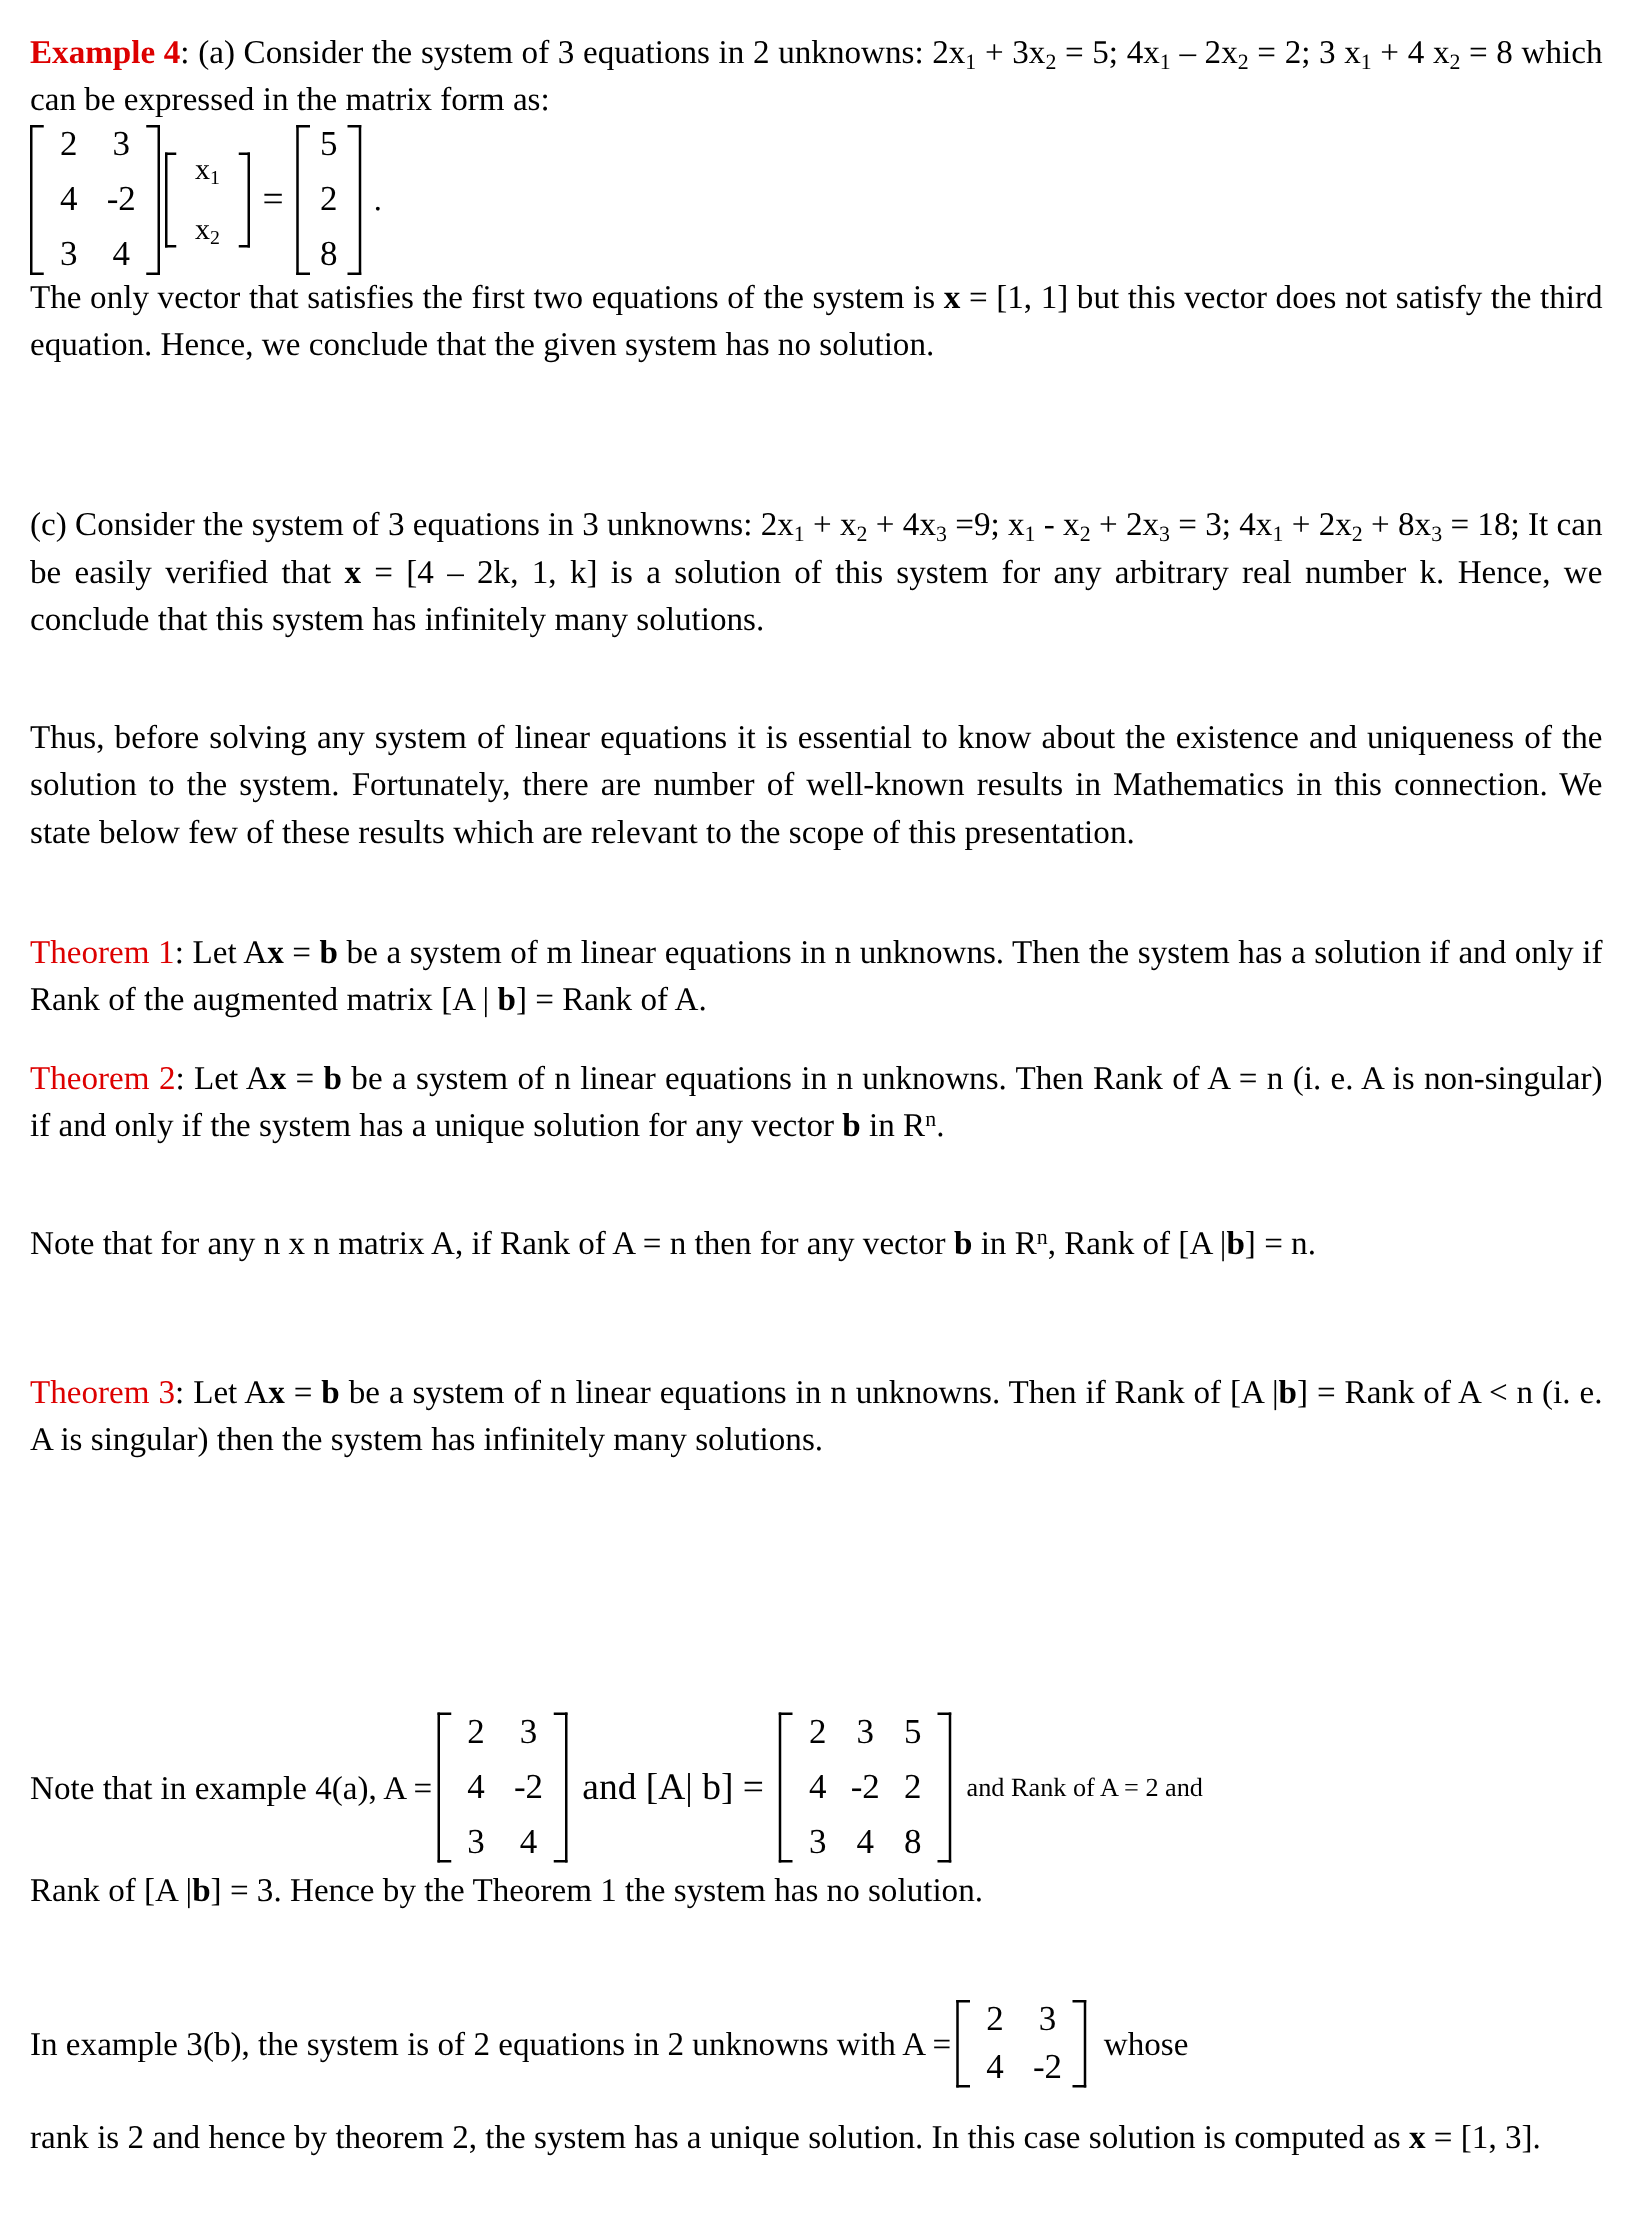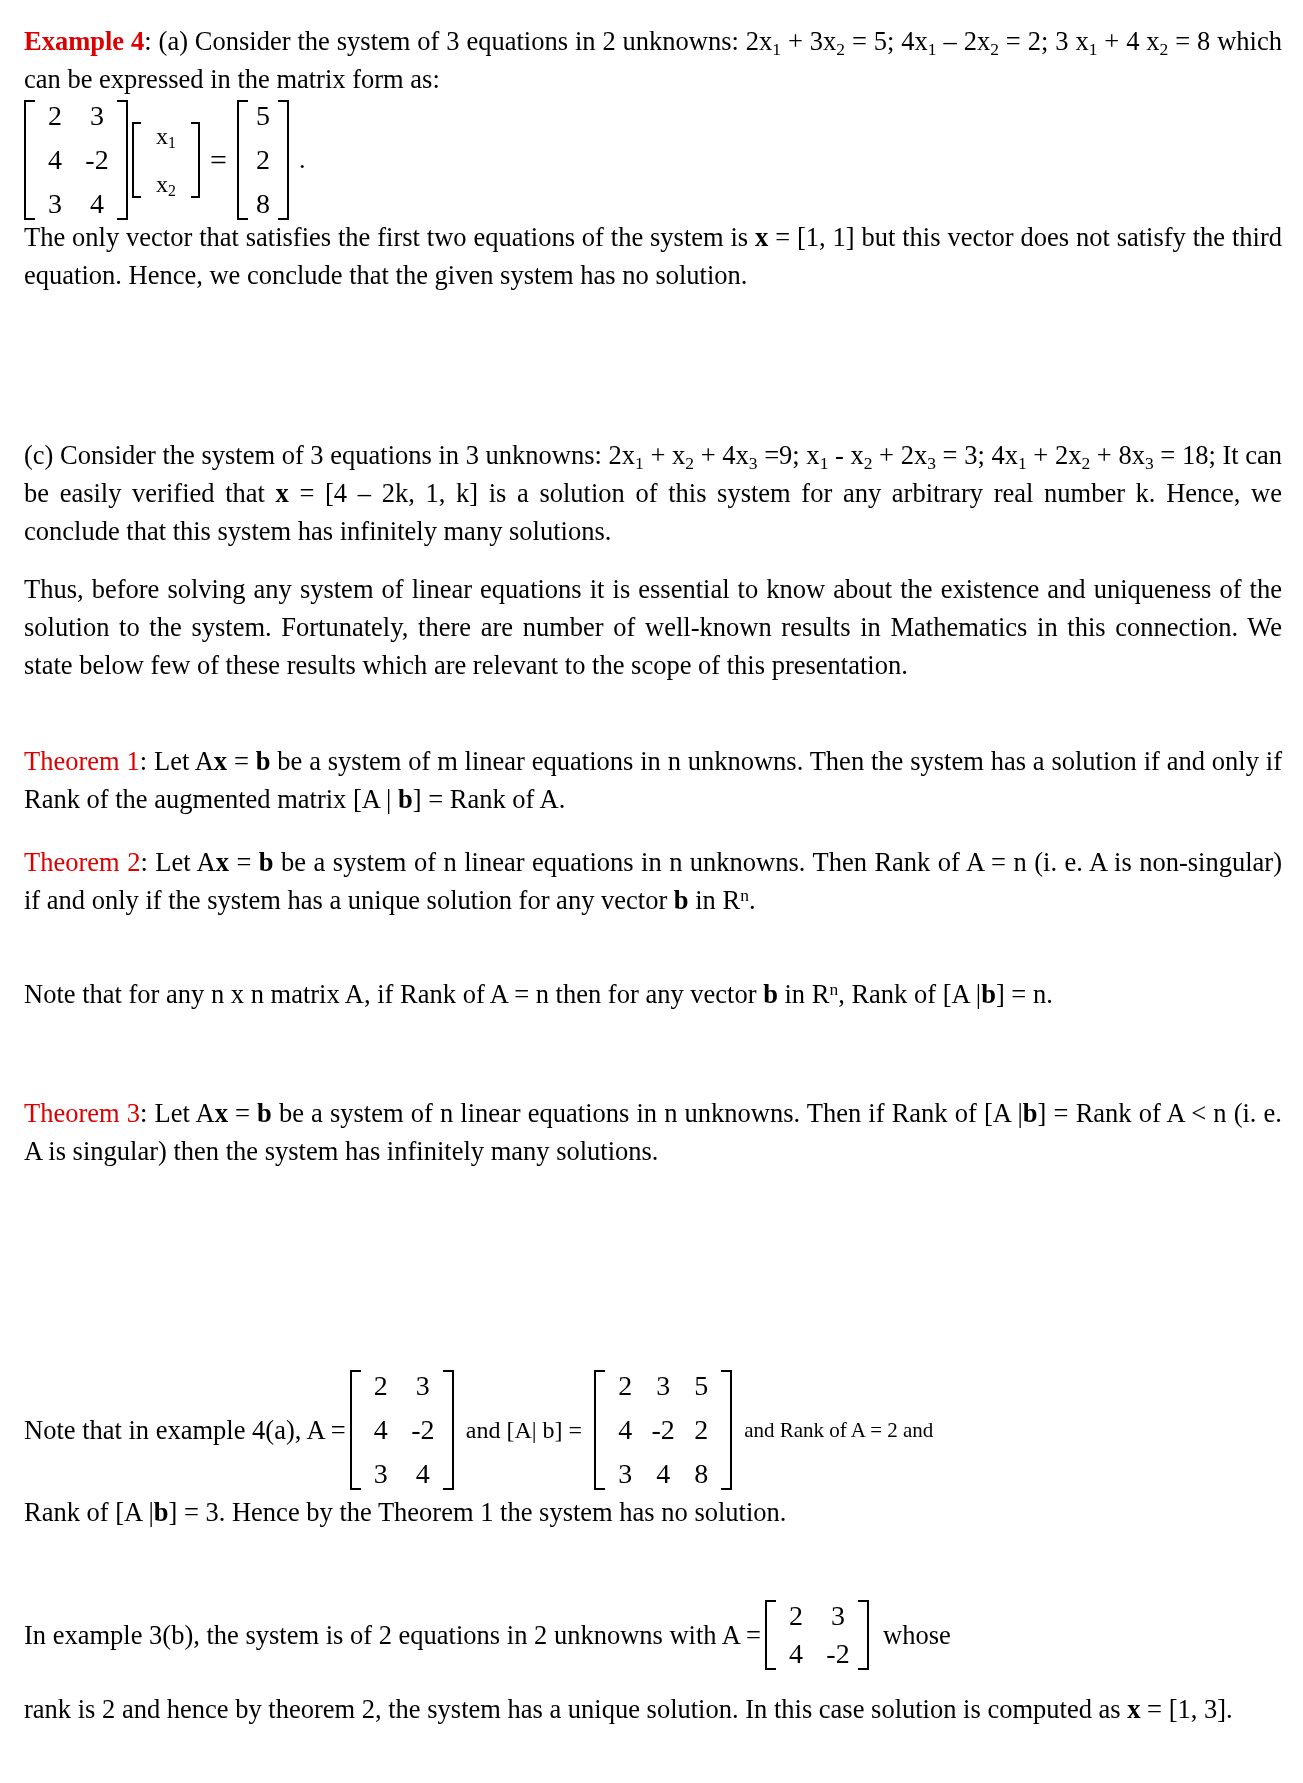--- a/index.html
+++ b/index.html
@@ -165,21 +165,21 @@
     </span>
 
     <span style="font-size:26px; padding-left:6px;">.</span>
   </div>
 
   <div class="body-text" style="top: 218px;">
     <span>The only vector that satisfies the first two equations of the system is </span><span class="bold">x</span><span> = [1, 1] but this vector does not satisfy the third equation. Hence, we conclude that the given system has no solution.</span>
   </div>
 
 
-  <div class="body-text" style="top: 400px; margin-top: 36px;">
+  <div class="body-text" style="top: 400px;">
     <span>(c) Consider the system of 3 equations in 3 unknowns: 2x</span><sub>1</sub><span> + x</span><sub>2</sub><span> + 4x</span><sub>3</sub><span> =9; x</span><sub>1</sub><span> - x</span><sub>2</sub><span> + 2x</span><sub>3</sub><span> = 3; 4x</span><sub>1</sub><span> + 2x</span><sub>2</sub><span> + 8x</span><sub>3</sub><span> = 18; It can be easily verified that  </span><span class="bold">x</span><span> = [4 – 2k, 1, k] is a solution of this system for any arbitrary real number k. Hence, we conclude that this system has infinitely many solutions.</span>
   </div>
 
   <div class="body-text" style="top: 570px;"> Thus, before solving any system of linear equations it is essential to know about the existence and uniqueness of the solution to the system. Fortunately, there are number of well-known results in Mathematics in this connection. We state below few of these results which are relevant to the scope of this presentation.</div>
 
   <div class="body-text" style="top: 742px;">
     <span class="red">Theorem 1</span><span>: Let A</span><span class="bold">x</span><span> = </span><span class="bold">b</span><span> be a system of m linear equations in n unknowns. Then the system has a solution if and only if Rank of the augmented matrix [A | </span><span class="bold">b</span><span>] = Rank of A.</span>
   </div>
 
   <div class="body-text" style="top: 843px;">
@@ -209,21 +209,21 @@
           <span class="mcell">-2</span>
         </span>
         <span class="mrow">
           <span class="mcell">3</span>
           <span class="mcell">4</span>
         </span>
       </span>
       <span class="brk r"></span>
     </span>
 
-    <span class="txt" style="font-size:24px; white-space:nowrap; padding:0 8px;"> and [A| b] = </span>
+    <span class="txt" style="font-size:30px; white-space:nowrap; padding:0 8px;"> and [A| b] = </span>
 
     <span class="mx mx-3x3">
       <span class="brk l"></span>
       <span class="cells">
         <span class="mrow">
           <span class="mcell">2</span>
           <span class="mcell">3</span>
           <span class="mcell">5</span>
         </span>
         <span class="mrow">

